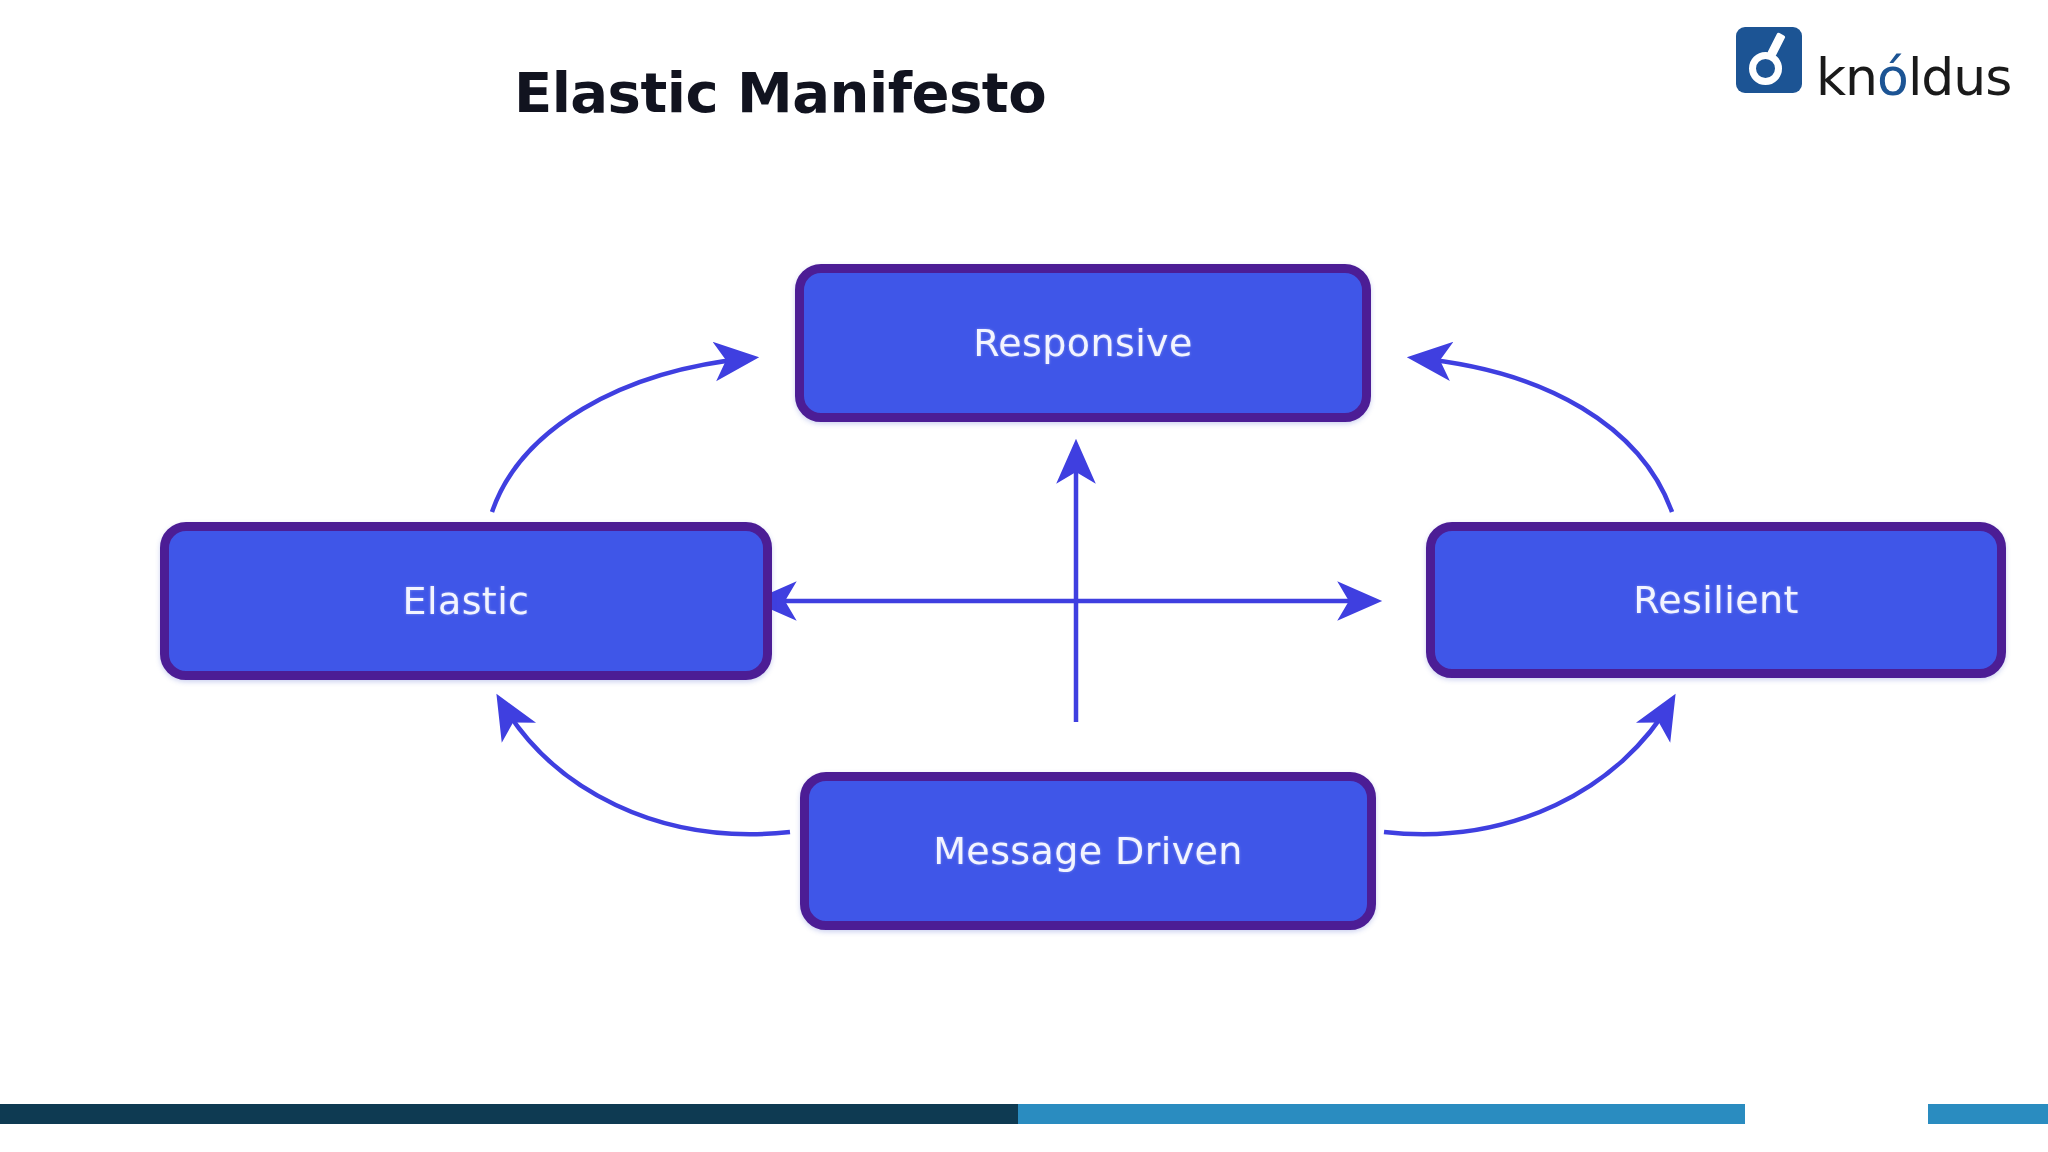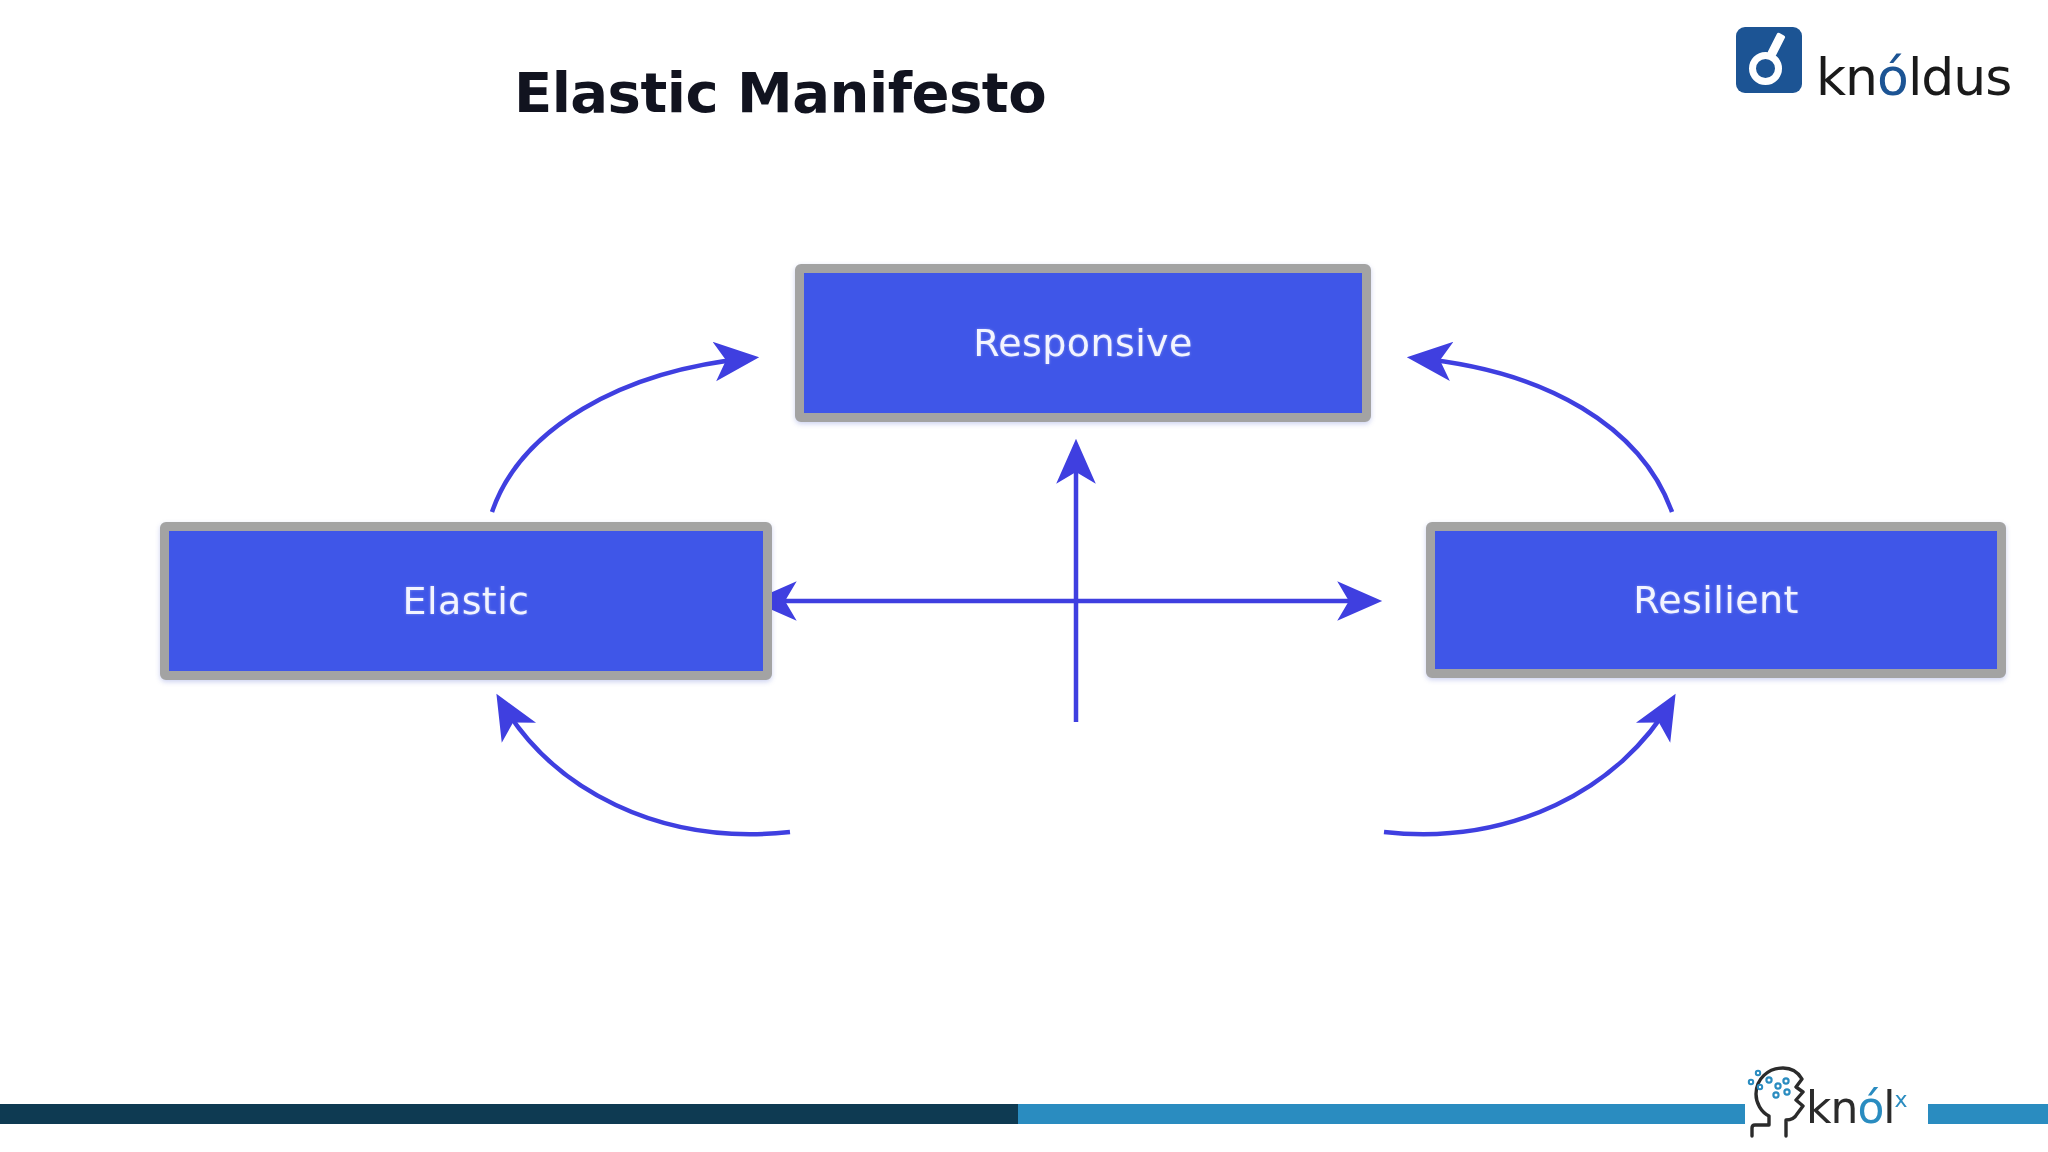--- a/index.html
+++ b/index.html
@@ -44,23 +44,23 @@
     margin-top:40px;
   }
   #knoldus-wordmark .accent { color:#1c5494; }
 
   
   #diagram { position:absolute; left:0; top:0; width:2048px; height:1080px; }
   #diagram-arrows { position:absolute; left:0; top:0; width:2048px; height:1080px; }
 
   .node {
     position:absolute;
-    border-radius:6px;
+    border-radius:26px;
     background:#3f56e8;
-    border:9px solid #a3a3a3;
+    border:9px solid #4c1d95;
     display:flex; align-items:center; justify-content:center;
     box-shadow:0 2px 5px rgba(60,80,200,0.25);
   }
   .node-label {
     color:#f2f4ff;
     font-family:"DejaVu Sans", sans-serif;
     font-size:38px; font-weight:400; letter-spacing:0.4px;
     text-shadow:0 0 3px rgba(255,255,255,0.35);
     white-space:nowrap;
   }
@@ -152,37 +152,23 @@
   </div>
 
   <div class="node" id="node-elastic">
     <span class="node-label">Elastic</span>
   </div>
 
   <div class="node" id="node-resilient">
     <span class="node-label">Resilient</span>
   </div>
 
+  <div class="node" id="node-message-driven">
+    <span class="node-label">Message Driven</span>
+  </div>
 </div>
 
 <div id="footer">
   <div id="footer-bar-dark"></div>
   <div id="footer-bar-light-left"></div>
   <div id="footer-bar-light-right"></div>
 
-  <div id="knolx-logo">
-    <svg width="190" height="86" viewBox="0 0 190 86" xmlns="http://www.w3.org/2000/svg">
-      <path d="M10,74 L10,66 C10,64 11,63 13,63 L27,63 L27,54
-               C19,50 14,41 14,32 C14,17 26,6 41,6
-               C49,6 56,10 60,17 L54,25 L61,30 L54,38 L61,44
-               L55,52 C53,56 49,58 44,58 L44,74" fill="none" stroke="#2b2b2b" stroke-width="3.4" stroke-linecap="round" stroke-linejoin="round"></path>
-      <circle cx="36" cy="24" r="2.6" fill="none" stroke="#2a8cc0" stroke-width="2.2"></circle>
-      <circle cx="27" cy="18" r="2.6" fill="none" stroke="#2a8cc0" stroke-width="2.2"></circle>
-      <circle cx="44" cy="19" r="2.6" fill="none" stroke="#2a8cc0" stroke-width="2.2"></circle>
-      <circle cx="45" cy="30" r="2.6" fill="none" stroke="#2a8cc0" stroke-width="2.2"></circle>
-      <circle cx="34" cy="33" r="2.6" fill="none" stroke="#2a8cc0" stroke-width="2.2"></circle>
-      <circle cx="16" cy="11" r="2.2" fill="none" stroke="#2a8cc0" stroke-width="2"></circle>
-      <circle cx="9" cy="20" r="2.2" fill="none" stroke="#2a8cc0" stroke-width="2"></circle>
-      <circle cx="18" cy="25" r="2.2" fill="none" stroke="#2a8cc0" stroke-width="2"></circle>
-    </svg>
-    <div id="knolx-wordmark"><span>kn</span><span class="o-accent">ó</span><span>l</span><span class="x-sup">x</span></div>
-  </div>
 </div>
 
 </body></html>

